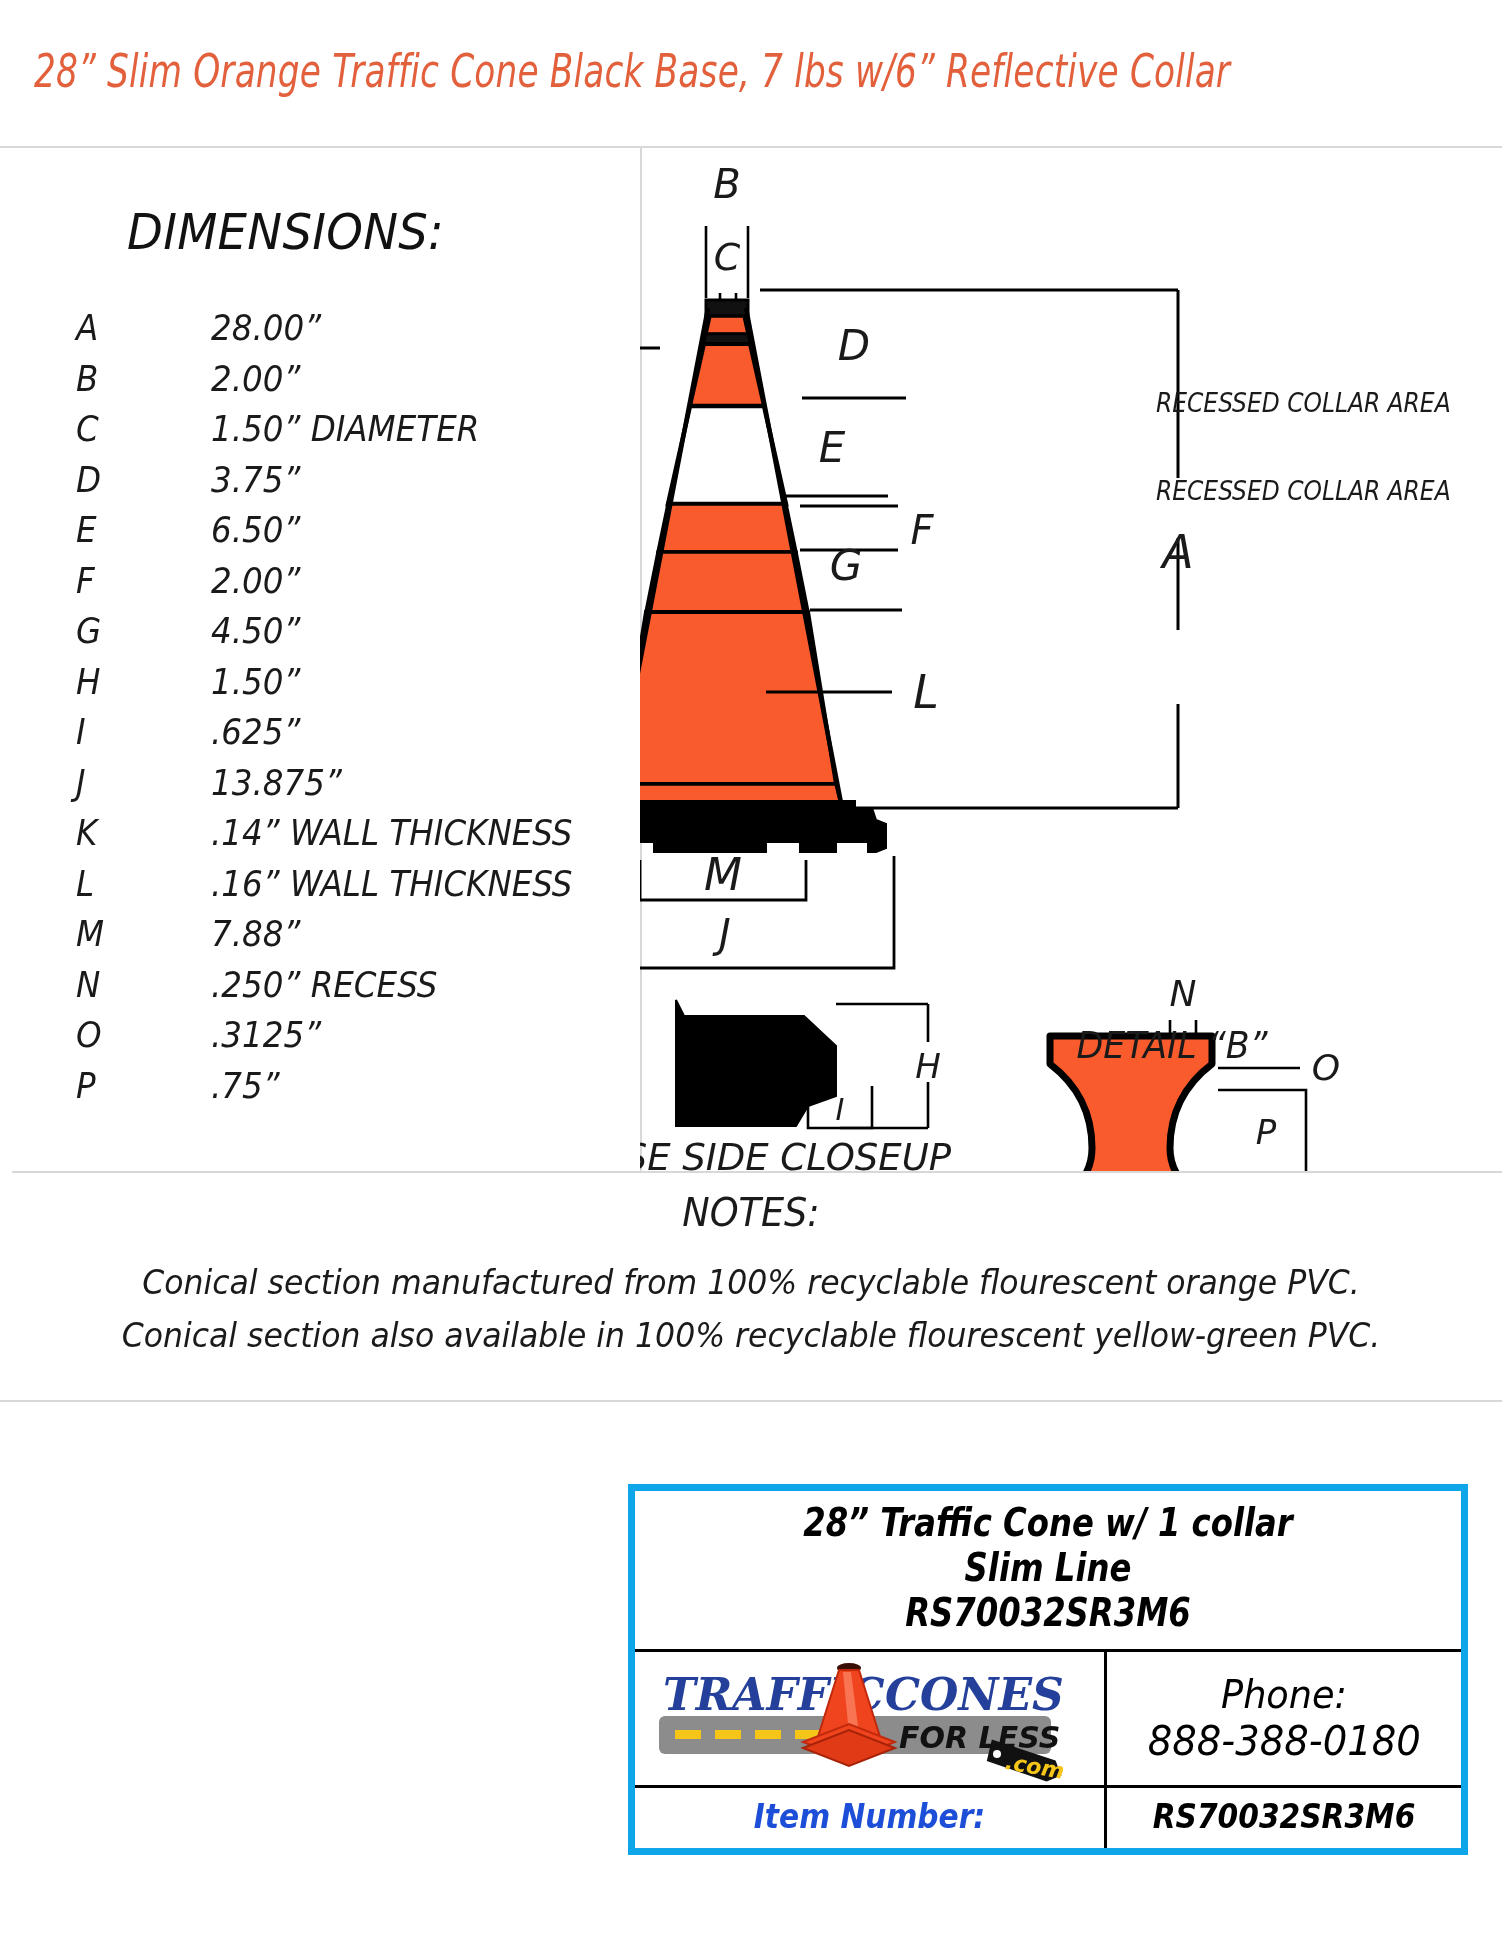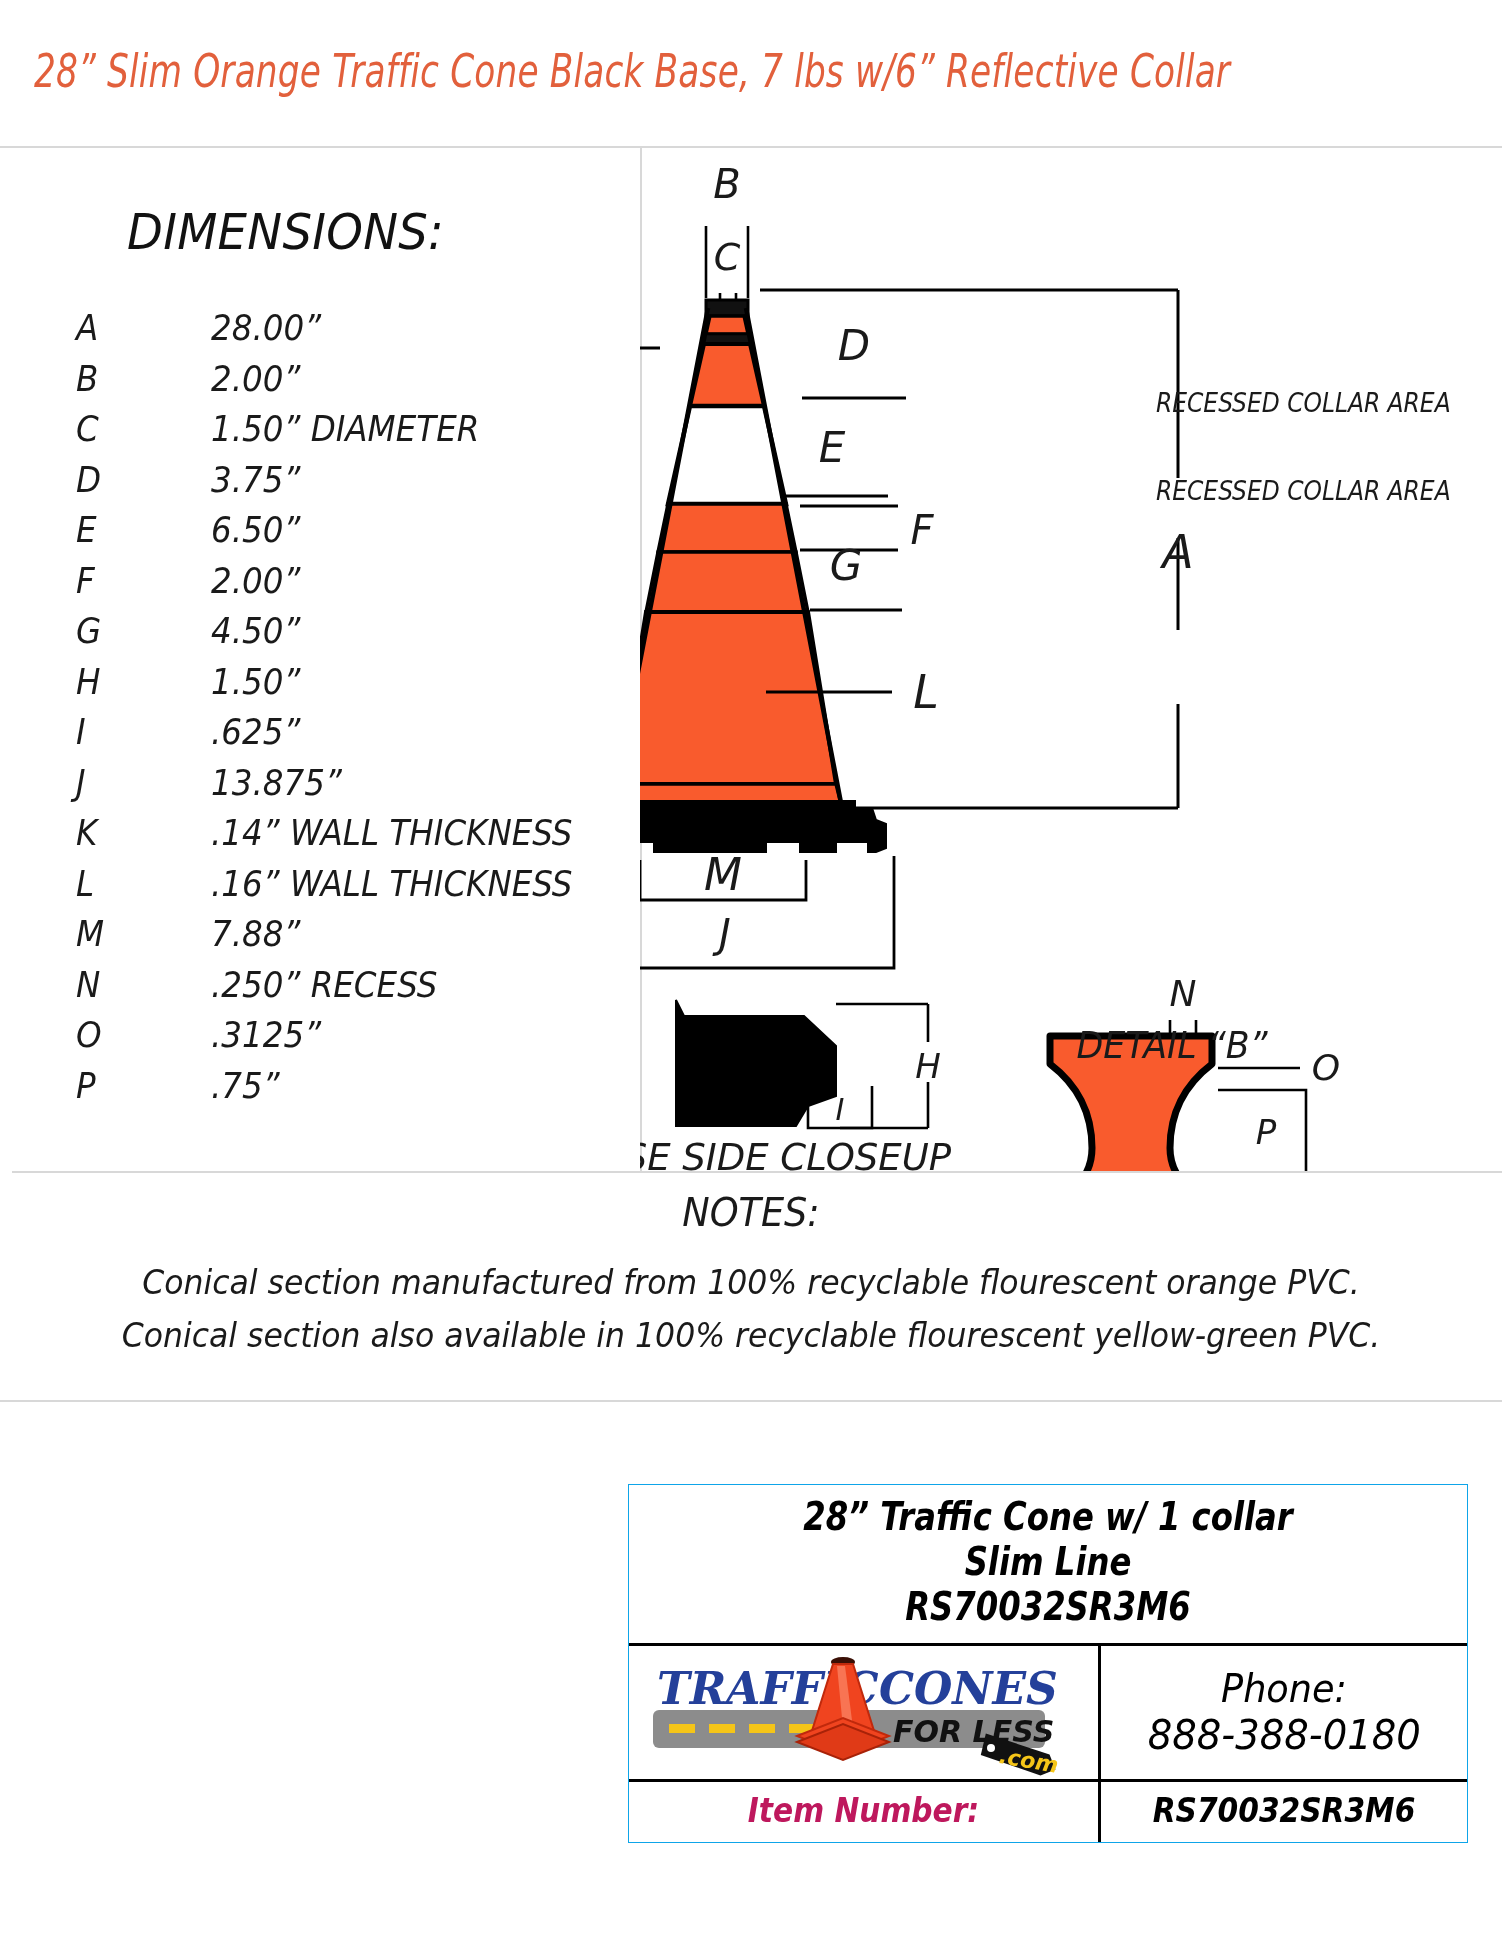--- a/index.html
+++ b/index.html
@@ -90,21 +90,21 @@
     position: absolute; left: 0; width: 560px; text-align: center;
     font-size: 37px; color: #1a1a1a; font-weight: 300;
     font-family: "DejaVu Sans", sans-serif; transform: scaleX(0.94);
   }
   .da-caption1 { top: 375px; }
   .da-caption2 { top: 427px; }
 
   
   .info-table {
     position: absolute; left: 628px; top: 1484px;
-    width: 840px; border: 1px solid #0ea5e9; background: #fff;
+    width: 840px; border: 7px solid #0ea5e9; background: #fff;
   }
   .it-row { display: flex; border-bottom: 3px solid #000; }
   .it-row:last-child { border-bottom: none; }
   .it-title-cell {
     width: 100%; text-align: center; padding: 9px 0 13px 0;
   }
   .it-title-line {
     font-size: 39px; font-weight: bold; color: #000; line-height: 1.16;
     font-family: "DejaVu Sans Condensed","Liberation Sans", sans-serif;
     transform: scaleX(0.92);
@@ -122,21 +122,21 @@
     font-family: "DejaVu Sans", sans-serif; transform: scaleX(0.94);
   }
   .it-phone-num {
     font-size: 41px; color: #000; font-weight: 300;
     font-family: "DejaVu Sans", sans-serif; transform: scaleX(0.94);
   }
   .it-itemlbl-cell {
     width: 472px; border-right: 3px solid #000; text-align: center; padding: 9px 0 12px;
   }
   .it-itemlbl {
-    font-size: 33px; font-weight: bold; color: #be185d;
+    font-size: 33px; font-weight: bold; color: #1d4ed8;
     font-family: "DejaVu Sans Condensed","Liberation Sans", sans-serif;
     transform: scaleX(0.93);
   }
   .it-itemval-cell { flex: 1; text-align: center; padding: 9px 0 12px; }
   .it-itemval {
     font-size: 33px; font-weight: bold; color: #000;
     font-family: "DejaVu Sans Condensed","Liberation Sans", sans-serif;
     transform: scaleX(0.93);
   }
   .logo-wrap { position: absolute; left: 18px; top: 6px; }

